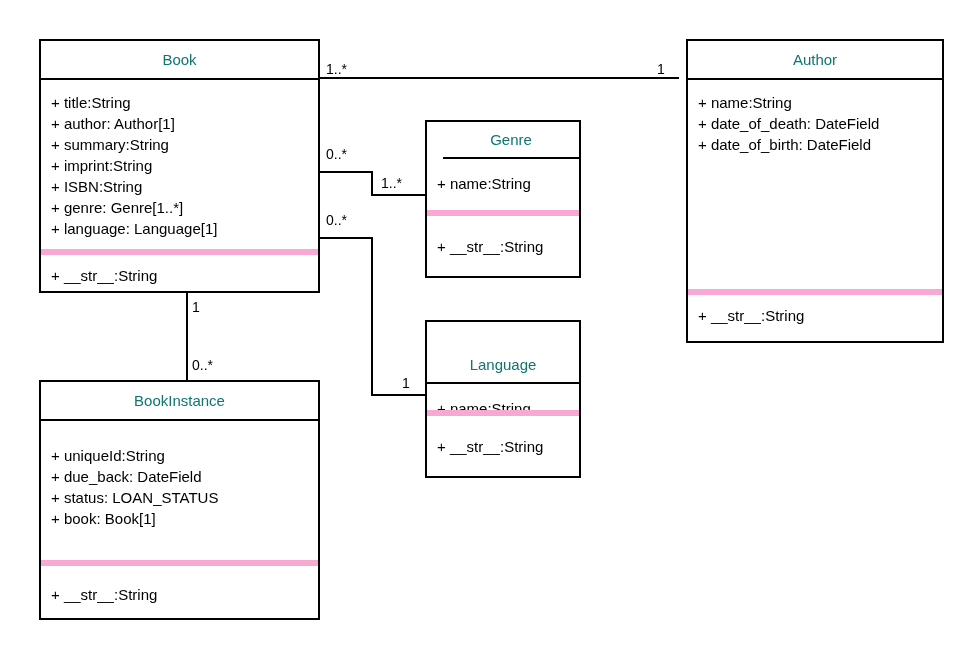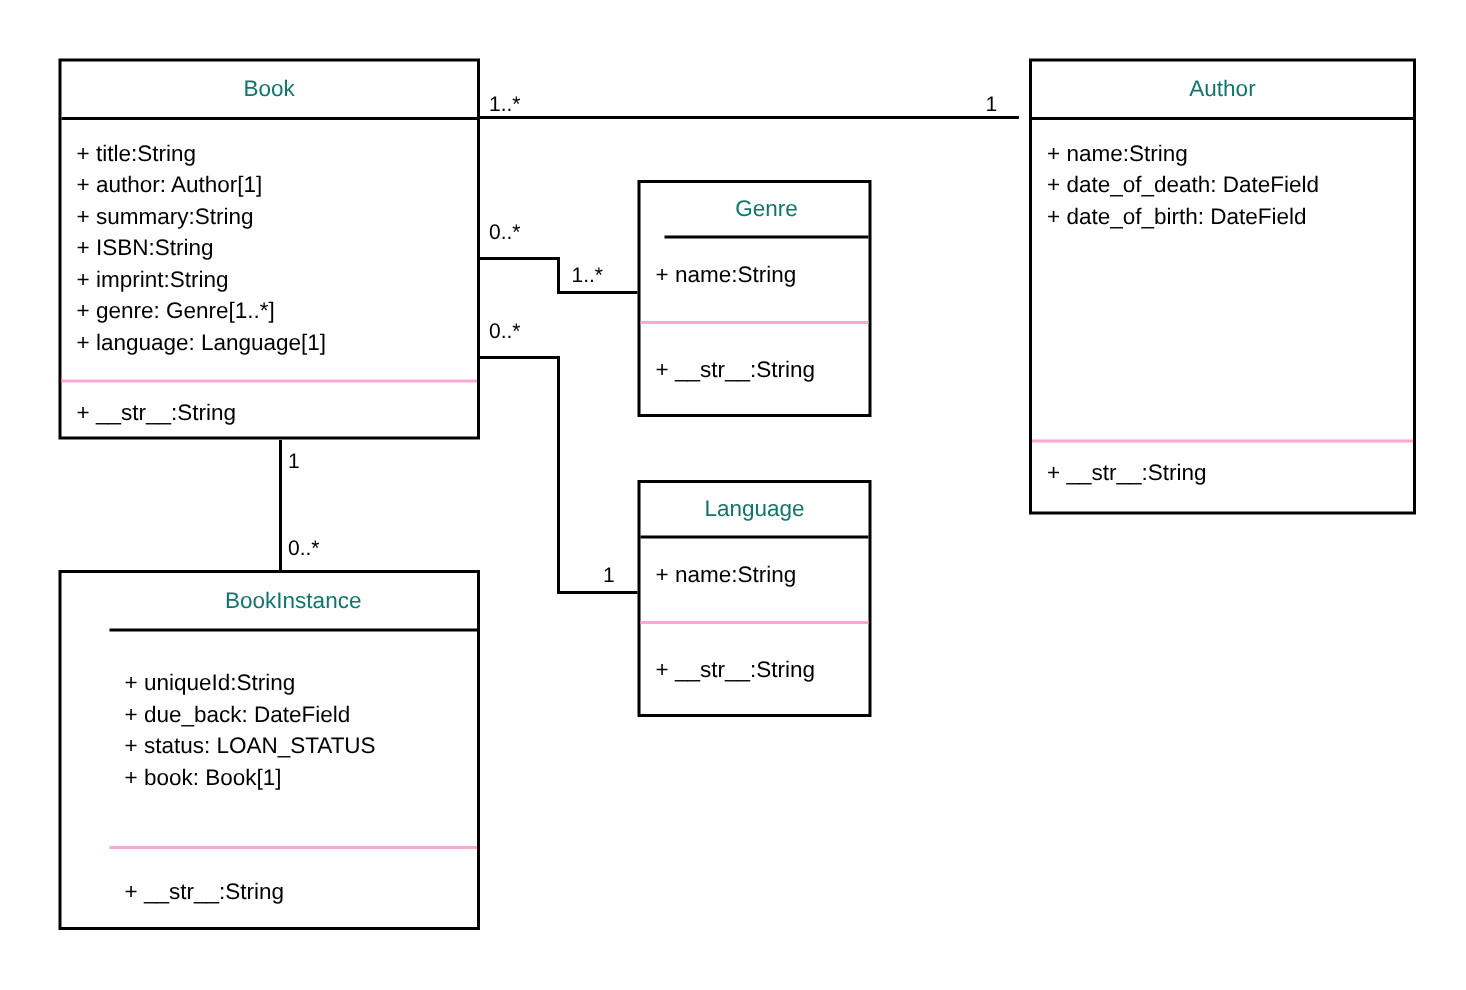--- a/index.html
+++ b/index.html
@@ -47,21 +47,21 @@
     flex: none;
   }
   .class-name {
     font-size: 15px;
     color: #0f766e;
     text-align: center;
     line-height: 1;
   }
   .class-attrs {
     box-sizing: border-box;
-    border-bottom: 2px solid #f9a8d4;
+    border-bottom: 6px solid #f9a8d4;
     flex: 1 1 auto;
     padding: 12px 10px 6px 10px;
     overflow: hidden;
   }
   .class-methods {
     box-sizing: border-box;
     flex: none;
     padding: 10px 10px 6px 10px;
   }
   .member {
@@ -95,22 +95,22 @@
   </svg>
 
   <div class="uml-class" style="left:39px; top:39px; width:281px; height:254px;">
     <div class="class-header" style="height:39px;">
       <span class="class-name">Book</span>
     </div>
     <div class="class-attrs">
       <div class="member">+ title:String</div>
       <div class="member">+ author: Author[1]</div>
       <div class="member">+ summary:String</div>
+      <div class="member">+ imprint:String</div>
       <div class="member">+ ISBN:String</div>
-      <div class="member">+ imprint:String</div>
       <div class="member">+ genre: Genre[1..*]</div>
       <div class="member">+ language: Language[1]</div>
     </div>
     <div class="class-methods" style="height:36px;">
       <div class="member">+ __str__:String</div>
     </div>
   </div>
 
   <div class="uml-class" style="left:654px; top:39px; width:258px; height:304px;margin-left:32px;">
     <div class="class-header" style="height:39px;">
@@ -132,32 +132,32 @@
     </div>
     <div class="class-attrs" style="padding-top:14px;">
       <div class="member">+ name:String</div>
     </div>
     <div class="class-methods" style="height:60px; padding-top:20px;">
       <div class="member">+ __str__:String</div>
     </div>
   </div>
 
   <div class="uml-class" style="left:425px; top:320px; width:156px; height:158px;">
-    <div class="class-header" style="height:37px;">
+    <div class="class-header" style="height:37px;margin-top:25px;">
       <span class="class-name">Language</span>
     </div>
     <div class="class-attrs" style="padding-top:14px;">
       <div class="member">+ name:String</div>
     </div>
     <div class="class-methods" style="height:60px; padding-top:20px;">
       <div class="member">+ __str__:String</div>
     </div>
   </div>
 
-  <div class="uml-class" style="left:39px; top:380px; width:281px; height:240px;padding-left:32px;">
+  <div class="uml-class" style="left:39px; top:380px; width:281px; height:240px;">
     <div class="class-header" style="height:39px;">
       <span class="class-name">BookInstance</span>
     </div>
     <div class="class-attrs" style="padding-top:24px;">
       <div class="member">+ uniqueId:String</div>
       <div class="member">+ due_back: DateField</div>
       <div class="member">+ status: LOAN_STATUS</div>
       <div class="member">+ book: Book[1]</div>
     </div>
     <div class="class-methods" style="height:52px; padding-top:18px;">

